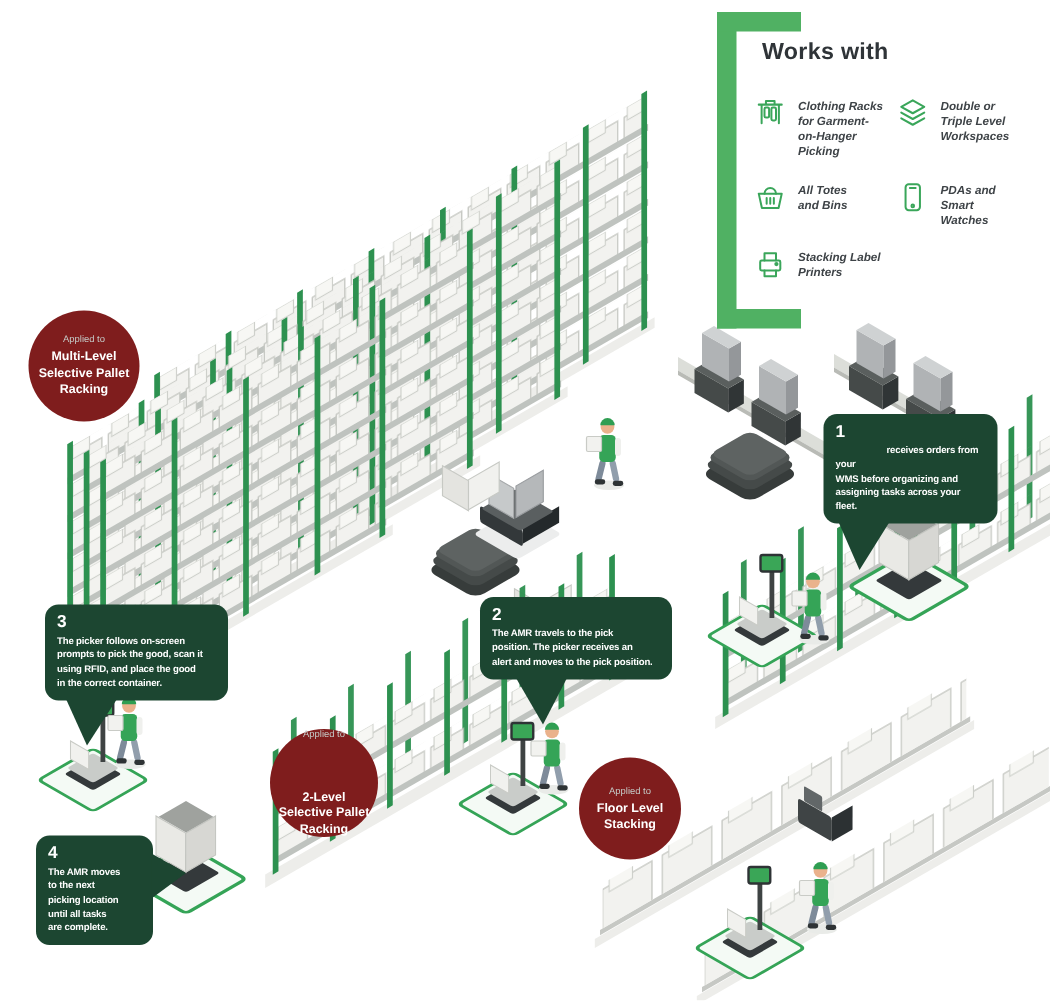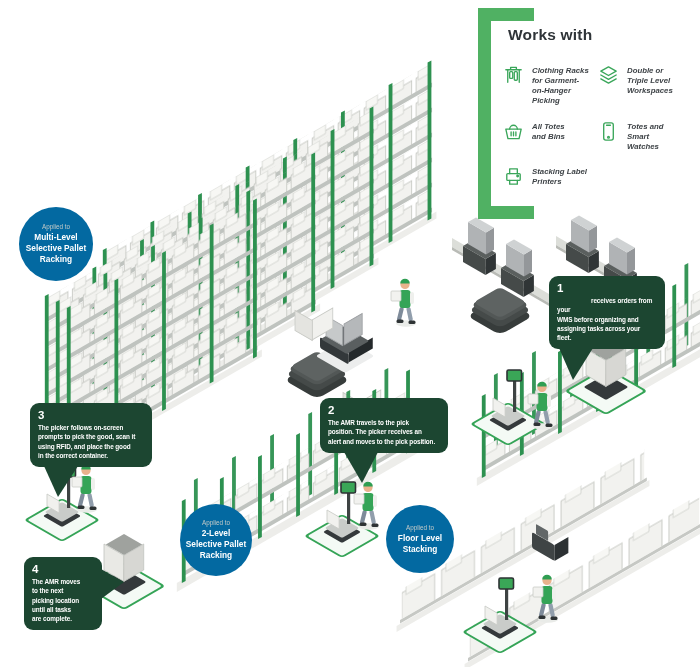--- a/index.html
+++ b/index.html
@@ -13,26 +13,26 @@
   .wbrk.v{left:0;top:8px;width:13px;height:211px;}
   .wbrk.t{left:0;top:8px;width:56px;height:13px;}
   .wbrk.b{left:0;top:206px;width:56px;height:13px;}
   .wtitle{position:absolute;left:30px;top:26px;font-size:15.5px;font-weight:700;color:#2f3438;letter-spacing:.2px;}
   .wgrid{position:absolute;left:24px;top:64px;display:grid;grid-template-columns:95px 92px;row-gap:13px;column-gap:0;font-style:italic;}
   .witem{display:flex;gap:7px;align-items:flex-start;}
   .witem svg{flex:0 0 auto;}
   .wlabel{font-size:7.8px;font-weight:700;color:#3e4347;line-height:1.3;white-space:pre-line;padding-top:2px;}
 
   
-  .badge{position:absolute;border-radius:50%;background:#0369a1;display:flex;flex-direction:column;
+  .badge{position:absolute;border-radius:50%;background:#7f1d1d;display:flex;flex-direction:column;
          align-items:center;justify-content:center;text-align:center;z-index:5;}
   .badge .bap{font-size:6.3px;font-weight:500;color:#c5cbc8;margin-bottom:2px;}
   .badge .bnm{font-size:8.3px;font-weight:700;color:#ffffff;line-height:1.3;white-space:pre-line;}
   .badge.b1{left:19px;top:207px;width:74px;height:74px;}
-  .badge.b2{left:180px;top:504px;width:72px;height:72px;}
+  .badge.b2{left:180px;top:486px;width:72px;height:72px;justify-content:space-between;}
   .badge.b3{left:386px;top:505px;width:68px;height:68px;}
 
   
   .callout{position:absolute;background:#1c4631;border-radius:9px;color:#ffffff;padding:6px 8px 7px 8px;z-index:6;}
   .callout .cnum{display:block;font-size:11.5px;font-weight:700;margin-bottom:2px;}
   .callout p{margin:0;font-size:6.4px;font-weight:700;line-height:1.45;white-space:pre-line;letter-spacing:-.1px;}
   .callout svg.tail{position:absolute;overflow:visible;}
   .c1{left:549px;top:276px;width:100px;}
   .c1 p{text-indent:34px;}
   .c1 svg.tail{left:8px;bottom:-32px;}
@@ -385,21 +385,21 @@
         </svg>
         <span class="wlabel">All Totes
 and Bins</span>
       </div>
       <div class="witem">
         <svg width="23" height="23" viewBox="0 0 24 24" fill="none" stroke="#3aa65a" stroke-width="1.4" stroke-linecap="round" stroke-linejoin="round">
           <rect x="7" y="3" width="10" height="18" rx="2.2"></rect>
             <path d="M10,5.5 h4"></path>
             <circle cx="12" cy="18" r="0.9"></circle>
         </svg>
-        <span class="wlabel">Totes and
+        <span class="wlabel">PDAs and
 Smart
 Watches</span>
       </div>
       <div class="witem">
         <svg width="23" height="23" viewBox="0 0 24 24" fill="none" stroke="#3aa65a" stroke-width="1.4" stroke-linecap="round" stroke-linejoin="round">
           <rect x="5" y="9" width="14" height="7" rx="1"></rect>
             <path d="M8,9 V4 h8 v5 M8,16 v4 h8 v-4"></path>
             <circle cx="16.3" cy="11.5" r="0.8" fill="#3aa65a"></circle>
         </svg>
         <span class="wlabel">Stacking Label

